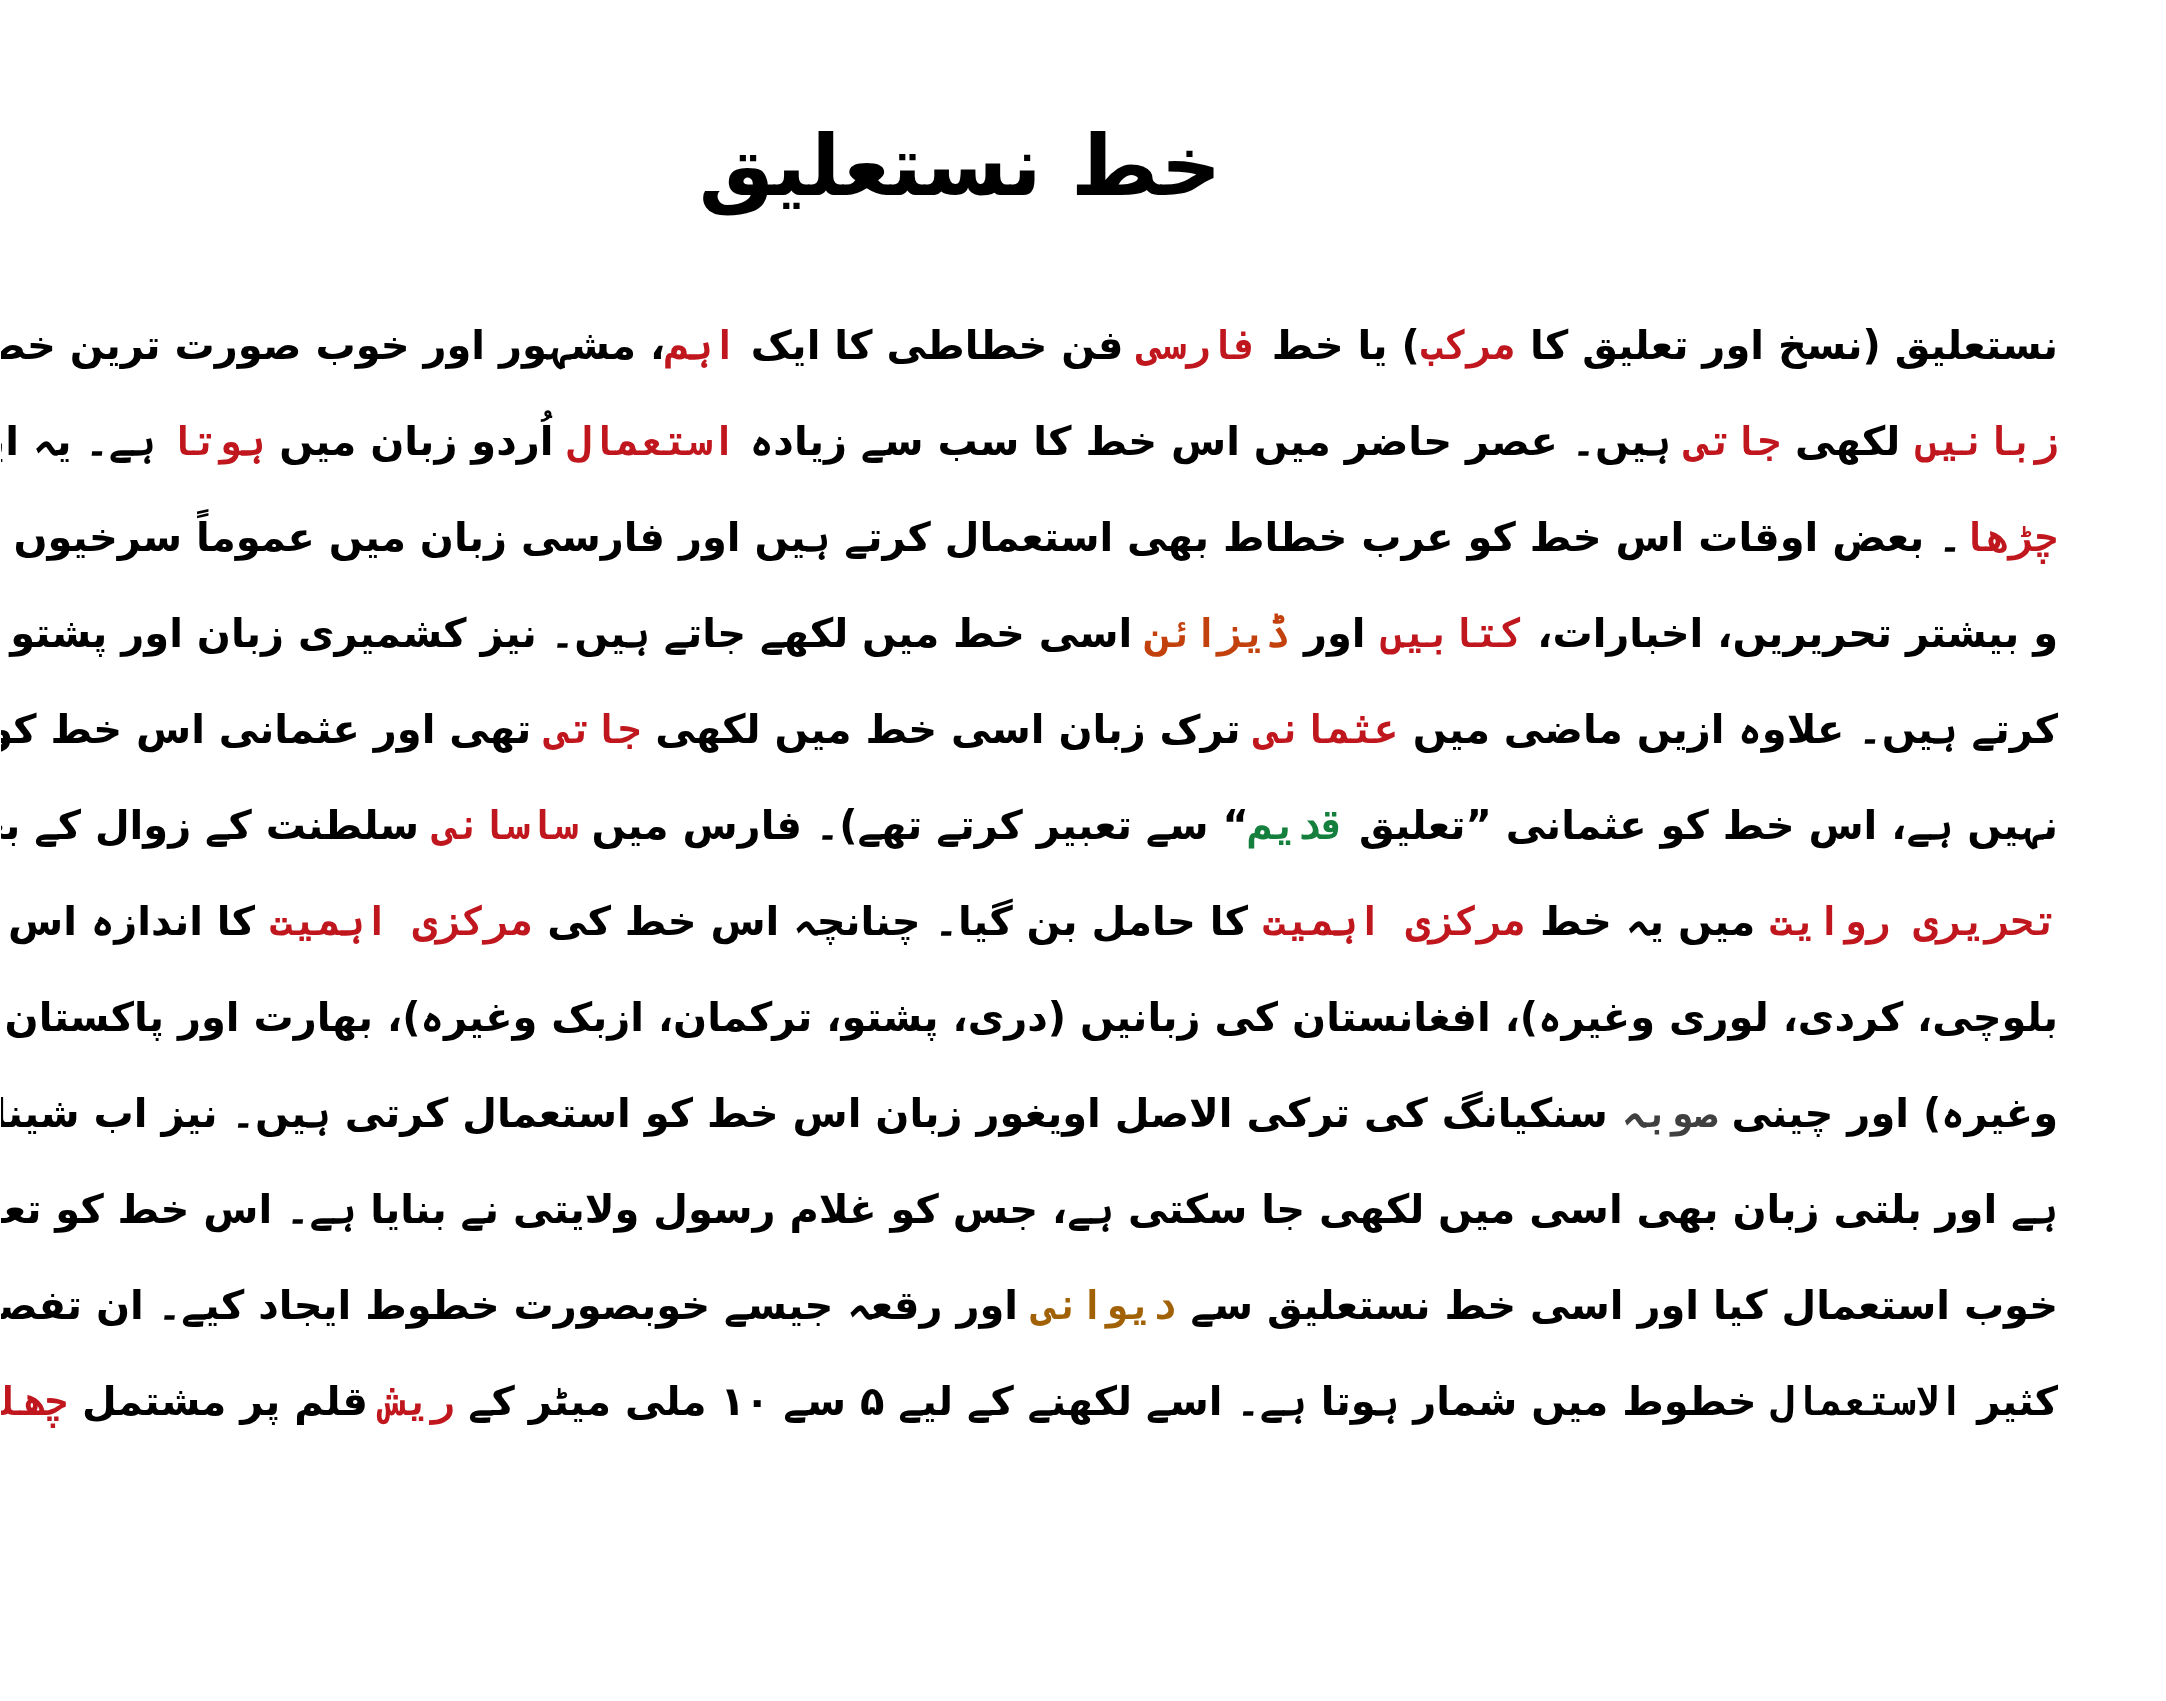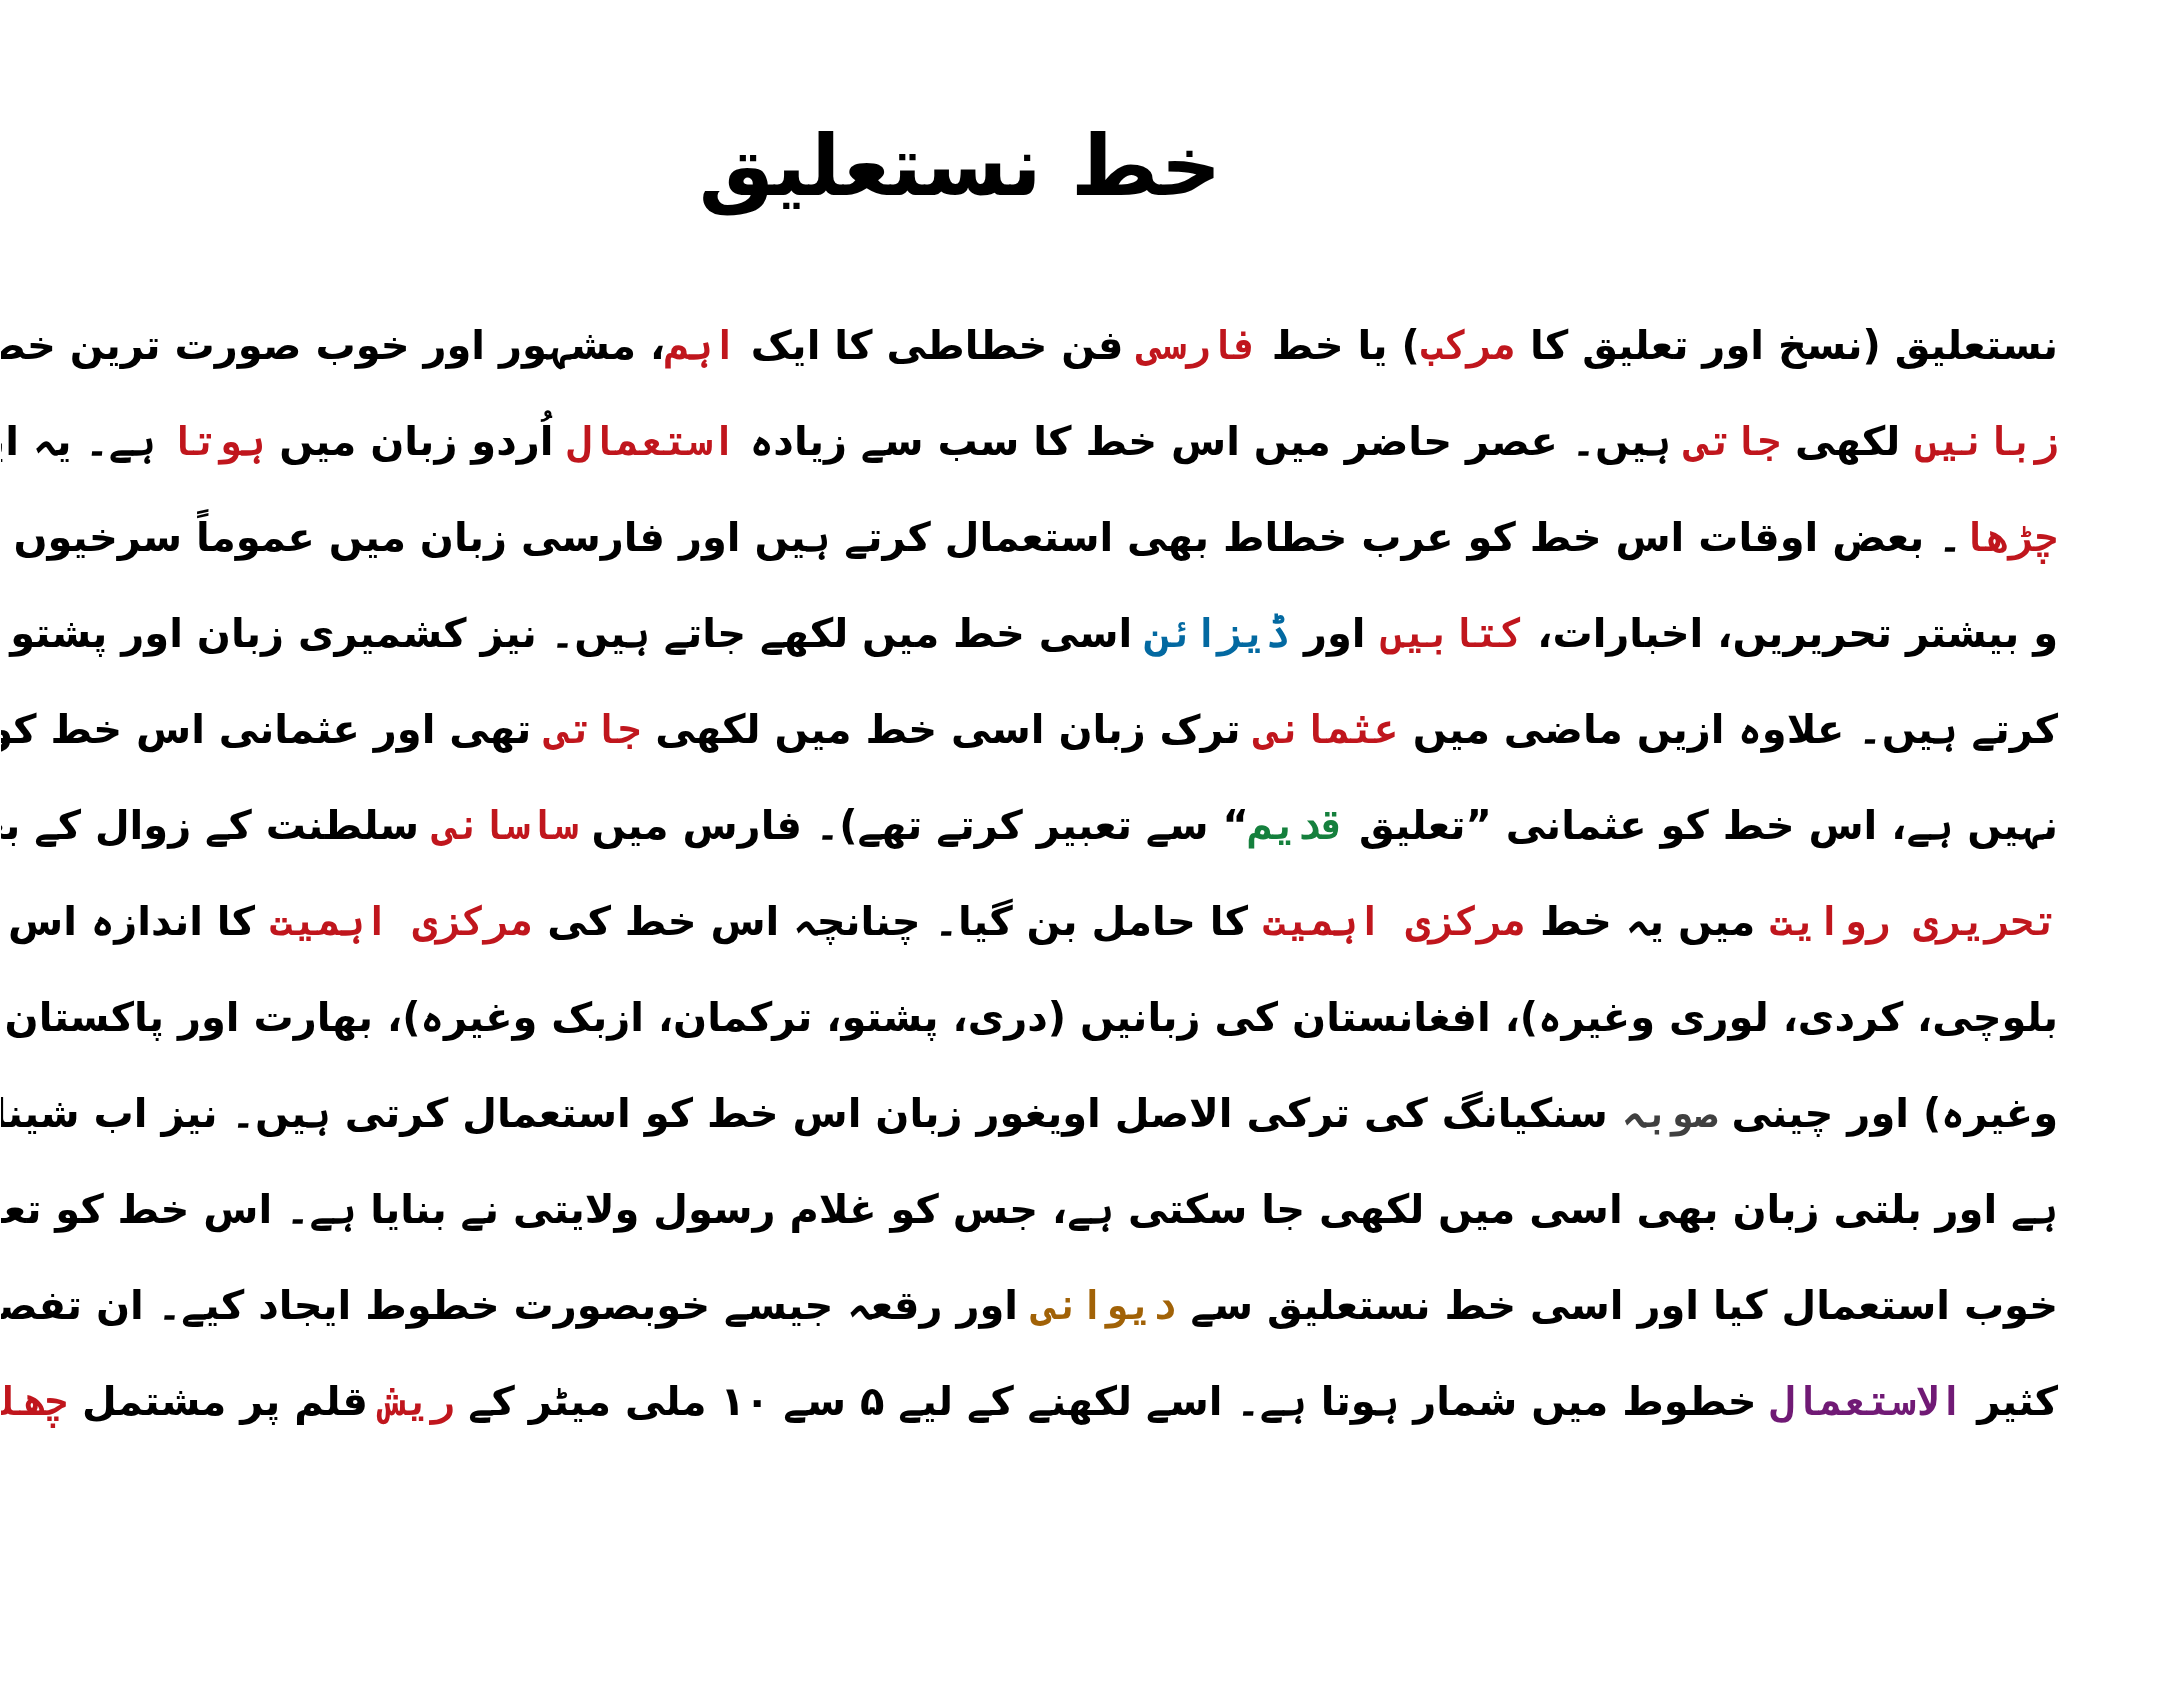--- a/index.html
+++ b/index.html
@@ -57,24 +57,24 @@
   </style>
 </head>
 <body>
 
 <div class="page">
   <div class="title">خط نستعلیق</div>
   <div class="body" id="doc-body">
       <div class="line"><span class="blk">نستعلیق (نسخ اور تعلیق کا </span><span class="red" style="color: rgb(192, 22, 29);">مرکب</span><span class="blk">) یا خط </span><span class="red" style="color: rgb(192, 22, 29);">فارسی</span><span class="blk"> فن خطاطی کا ایک </span><span class="red" style="color: rgb(192, 22, 29);">اہم</span><span class="blk">، مشہور اور خوب صورت ترین خط ہے جس میں عموماً </span></div>
       <div class="line"><span class="red" style="color: rgb(192, 22, 29);">زبانیں</span><span class="blk"> لکھی </span><span class="red" style="color: rgb(192, 22, 29);">جاتی</span><span class="blk"> ہیں۔ عصر حاضر میں اس خط کا سب سے زیادہ </span><span class="red" style="color: rgb(192, 22, 29);">استعمال</span><span class="blk"> اُردو زبان میں </span><span class="red" style="color: rgb(192, 22, 29);">ہوتا</span><span class="blk"> ہے۔ یہ ایران میں چودھویں اور پندرھویں صدی عیسوی میں پروان</span></div>
       <div class="line"><span class="red" style="color: rgb(192, 22, 29);">چڑھا</span><span class="blk">۔ بعض اوقات اس خط کو عرب خطاط بھی استعمال کرتے ہیں اور فارسی زبان میں عموماً سرخیوں کو لکھنے کے لیے اسے استعمال کیا </span></div>
-      <div class="line"><span class="blk">و بیشتر تحریریں، اخبارات، </span><span class="red" style="color: rgb(192, 22, 29);">کتابیں</span><span class="blk"> اور </span><span class="red" style="color: #0369a1;">ڈیزائن</span><span class="blk"> اسی خط میں لکھے جاتے ہیں۔ نیز کشمیری زبان اور پشتو زبان </span></div>
+      <div class="line"><span class="blk">و بیشتر تحریریں، اخبارات، </span><span class="red" style="color: rgb(192, 22, 29);">کتابیں</span><span class="blk"> اور </span><span class="red" style="color: #c2410c;">ڈیزائن</span><span class="blk"> اسی خط میں لکھے جاتے ہیں۔ نیز کشمیری زبان اور پشتو زبان </span></div>
       <div class="line"><span class="blk">کرتے ہیں۔ علاوہ ازیں ماضی میں </span><span class="red" style="color: rgb(192, 22, 29);">عثمانی</span><span class="blk"> ترک زبان اسی خط میں لکھی </span><span class="red" style="color: rgb(192, 22, 29);">جاتی</span><span class="blk"> تھی اور عثمانی اس خط کو تعلیق کہتے تھے (</span></div>
       <div class="line"><span class="blk">نہیں ہے، اس خط کو عثمانی ”تعلیق </span><span class="red" style="color: #15803d;">قدیم</span><span class="blk">“ سے تعبیر کرتے تھے)۔ فارس میں </span><span class="red" style="color: rgb(192, 22, 29);">ساسانی</span><span class="blk"> سلطنت کے زوال کے بعد اس خط کا استعمال شروع ہوا اور جلد ہی فارسی کی</span></div>
       <div class="line"><span class="red" style="color: rgb(192, 22, 29);">تحریری روایت</span><span class="blk"> میں یہ خط </span><span class="red" style="color: rgb(192, 22, 29);">مرکزی اہمیت</span><span class="blk"> کا حامل بن گیا۔ چنانچہ اس خط کی </span><span class="red" style="color: rgb(192, 22, 29);">مرکزی اہمیت</span><span class="blk"> کا اندازہ اس بات سے لگایا جا سکتا ہے کہ ایران کی زبانیں (مغربی فارسی</span></div>
       <div class="line"><span class="blk">بلوچی، کردی، لوری وغیرہ)، افغانستان کی زبانیں (دری، پشتو، ترکمان، ازبک وغیرہ)، بھارت اور پاکستان کی زبانیں (اردو، کشمیری، </span></div>
       <div class="line"><span class="blk">وغیرہ) اور چینی </span><span class="red" style="color: #404040;">صوبہ</span><span class="blk"> سنکیانگ کی ترکی الاصل اویغور زبان اس خط کو استعمال کرتی ہیں۔ نیز اب شینا زبان کے لیے بھی تاریخ میں </span></div>
       <div class="line"><span class="blk">ہے اور بلتی زبان بھی اسی میں لکھی جا سکتی ہے، جس کو غلام رسول ولایتی نے بنایا ہے۔ اس خط کو تعلیق کا نام دے کر عثمانی خطاطوں نے اپنے فن پاروں میں</span></div>
       <div class="line"><span class="blk">خوب استعمال کیا اور اسی خط نستعلیق سے </span><span class="red" style="color: #a16207;">دیوانی</span><span class="blk"> اور رقعہ جیسے خوبصورت خطوط ایجاد کیے۔ ان تفصیلات سے یہ </span></div>
-      <div class="line"><span class="blk">کثیر </span><span class="red" style="color: #701a75;">الاستعمال</span><span class="blk"> خطوط میں شمار ہوتا ہے۔ اسے لکھنے کے لیے ۵ سے ۱۰ ملی میٹر کے </span><span class="red" style="color: rgb(192, 22, 29);">ریش</span><span class="blk"> قلم پر مشتمل </span><span class="red" style="color: rgb(192, 22, 29);">چھلے</span></div>
+      <div class="line"><span class="blk">کثیر </span><span class="red" style="color: #000000;">الاستعمال</span><span class="blk"> خطوط میں شمار ہوتا ہے۔ اسے لکھنے کے لیے ۵ سے ۱۰ ملی میٹر کے </span><span class="red" style="color: rgb(192, 22, 29);">ریش</span><span class="blk"> قلم پر مشتمل </span><span class="red" style="color: rgb(192, 22, 29);">چھلے</span></div>
     </div>
 </div>
 
 
 </body></html>

